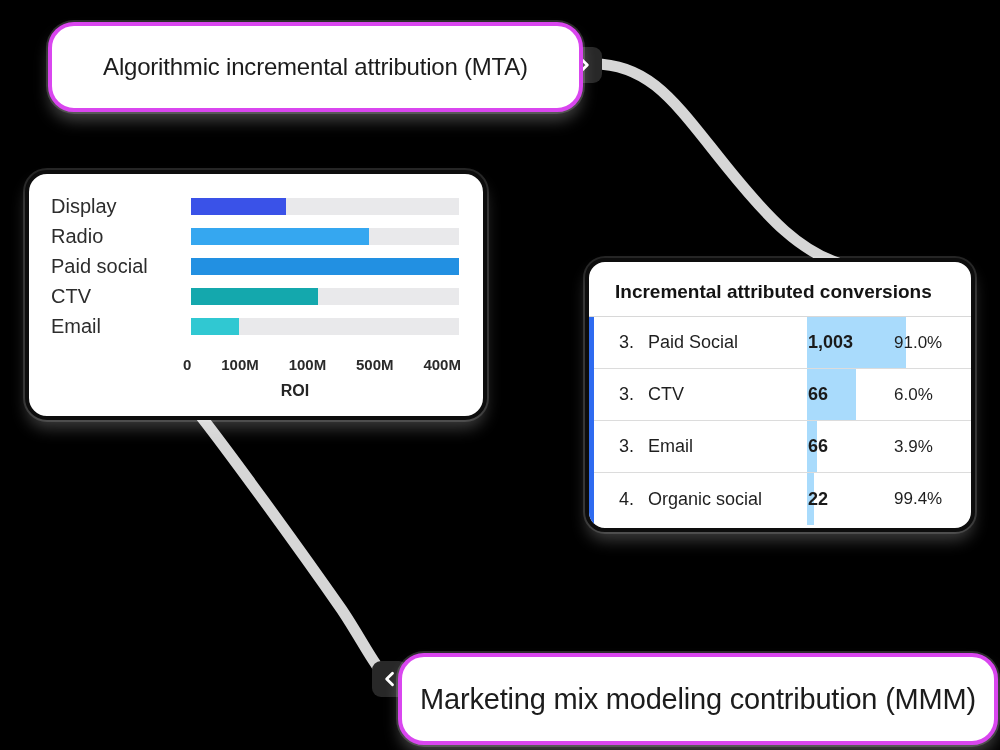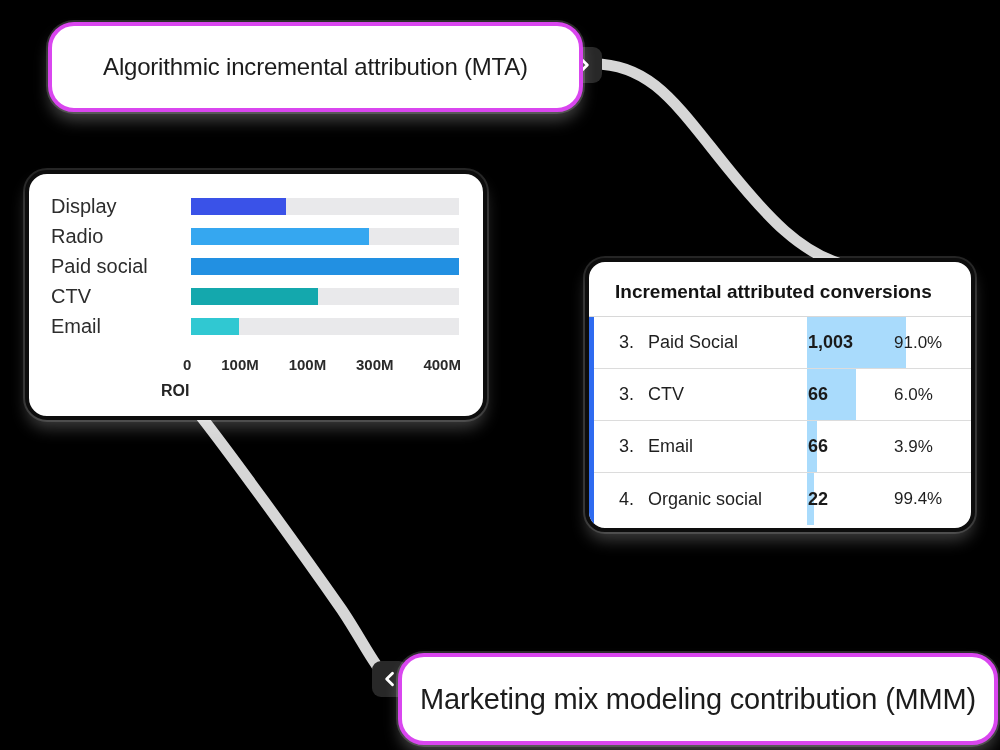--- a/index.html
+++ b/index.html
@@ -34,21 +34,21 @@
     color:#222;box-shadow:0 0 0 2px rgba(255,255,255,0.14), 0 10px 16px -2px rgba(255,255,255,0.24);
   }
   .chart-card{left:25px;top:170px;width:462px;height:250px;border-radius:22px;
     padding:17px 24px 12px 22px;box-sizing:border-box;}
   .chart-row{display:flex;align-items:center;height:30px;}
   .chart-label{width:140px;font-size:20px;color:#2d2d2d;}
   .bar-track{flex:1;height:17px;background:#e9e9eb;position:relative;overflow:hidden;}
   .bar-fill{position:absolute;left:0;top:0;bottom:0;}
   .axis-ticks{margin-left:132px;width:278px;display:flex;justify-content:space-between;
     margin-top:15px;font-size:15px;font-weight:600;color:#2a2a2a;}
-  .axis-label{margin-left:140px;width:268px;font-size:16px;
+  .axis-label{margin-left:140px;width:268px;text-align:center;font-size:16px;
     font-weight:700;color:#252525;margin-top:9px;transform:translateX(-30px);}
 
   .table-card{left:585px;top:258px;width:390px;height:274px;border-radius:20px;
     box-sizing:border-box;overflow:hidden;}
   .table-title{padding:19px 4px 13px 26px;font-size:19px;font-weight:700;color:#141414;}
   .title-sep{height:1px;background:#d8d8d8;}
   .table-rows{position:relative;}
   .accent-stripe{position:absolute;left:0;top:0;bottom:0;width:5px;z-index:2;}
   .t-row{position:relative;height:52px;display:flex;align-items:center;
     padding:0 19px 0 30px;border-bottom:1px solid #dcdcdc;box-sizing:border-box;}
@@ -116,21 +116,21 @@
     <div class="chart-row">
       <span class="chart-label">Email</span>
       <div class="bar-track">
         <div class="bar-fill" style="width: 17.8%; background: rgb(48, 200, 210);"></div>
       </div>
     </div>
     <div class="axis-ticks">
       <span>0</span>
       <span>100M</span>
       <span>100M</span>
-      <span>300M</span>
+      <span>500M</span>
       <span>400M</span>
     </div>
     <div class="axis-label">ROI</div>
   </div>
 
   <div class="card table-card">
     <div class="table-title">Incremental attributed conversions</div>
     <div class="title-sep"></div>
     <div class="table-rows">
       <div class="accent-stripe" style="background: rgb(46, 107, 240);"></div>

